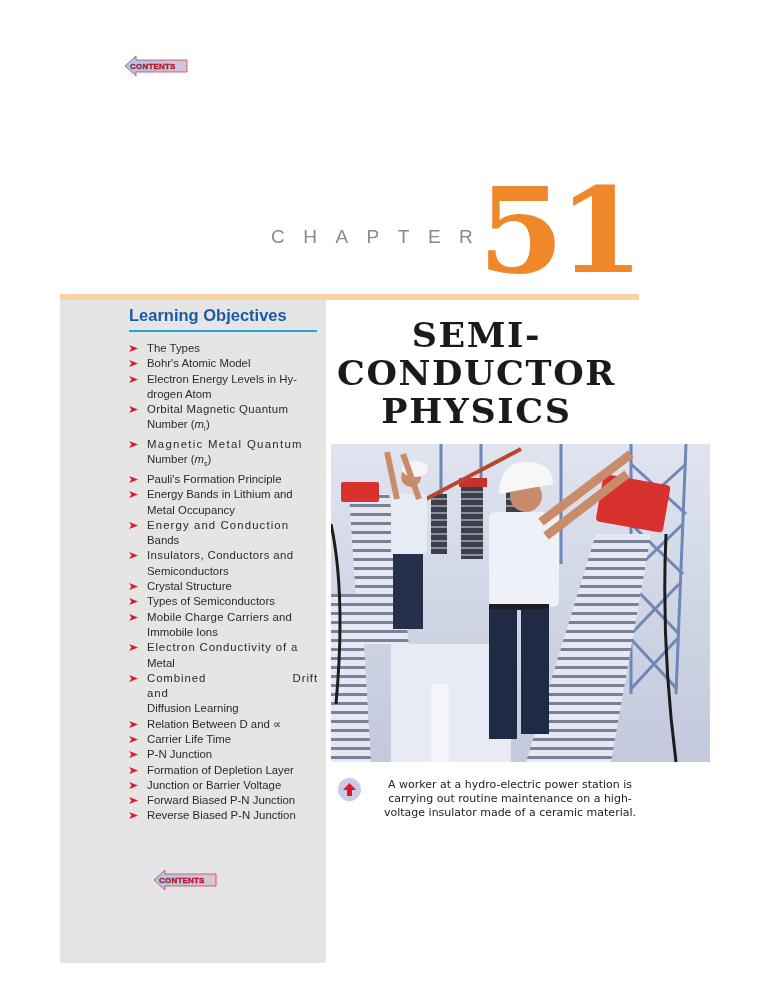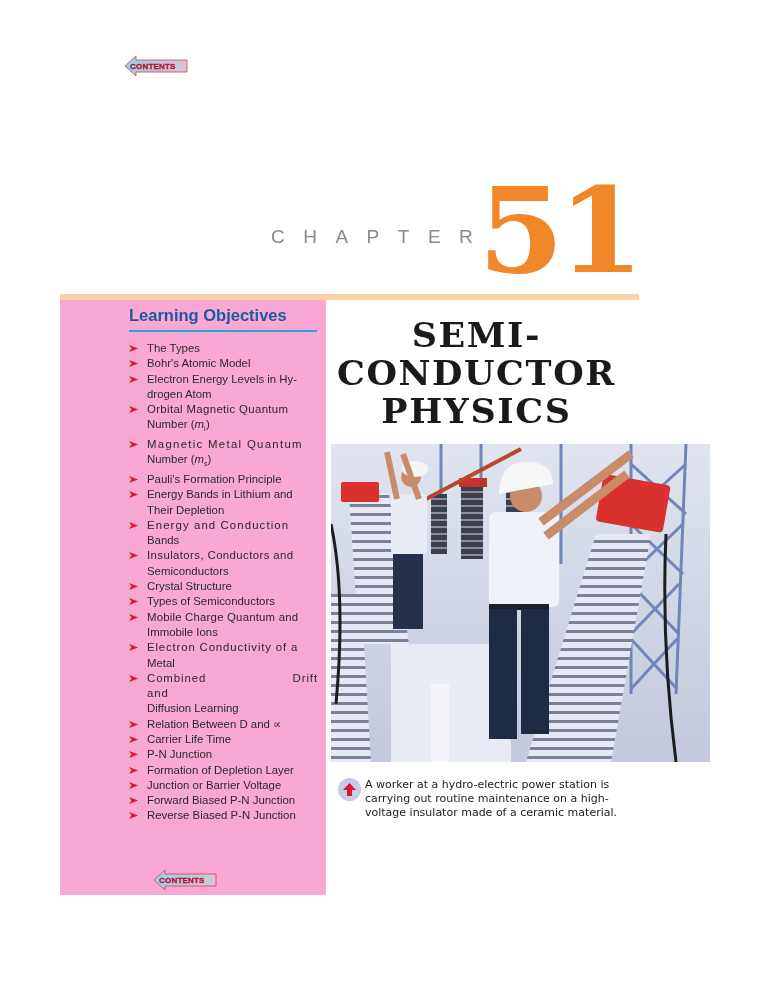--- a/index.html
+++ b/index.html
@@ -43,22 +43,22 @@
       letter-spacing: -6px;
       transform: scaleX(1.05);
       transform-origin: left top;
     }
     .orange-rule {
       position: absolute; left: 60px; top: 294px; width: 579px; height: 6px;
       background: #fdd1a6;
     }
 
     .objectives-panel {
-      position: absolute; left: 60px; top: 300px; width: 266px; height: 595px;
-      background: #f9a8d4;
+      position: absolute; left: 60px; top: 300px; width: 266px; height: 663px;
+      background: #e5e5e5;
     }
     .obj-heading {
       position: absolute; left: 69px; top: 6px;
       font-family: "Liberation Sans", sans-serif;
       font-weight: bold;
       font-size: 16.5px; color: #1c5aa8;
     }
     .obj-underline {
       position: absolute; left: 69px; top: 30px; width: 188px; height: 2px;
       background: #23a4df;
@@ -103,20 +103,21 @@
       position: absolute; left: 338px; top: 778px; width: 23px; height: 23px;
       border-radius: 50%;
       background: #c8cbe6;
       display: flex; align-items: center; justify-content: center;
     }
     .caption {
       position: absolute; left: 365px; top: 778px; width: 290px;
       font-family: "DejaVu Sans", sans-serif;
       font-size: 11px; line-height: 13.8px;
       color: #222;
+      text-align: center;
     }
   </style>
 </head>
 <body>
 
 <div class="contents-btn" id="contents-top">
   <svg class="arrow-shape" viewBox="0 0 64 22" width="64" height="22">
     <defs>
       <linearGradient id="arrG1" x1="0" y1="0" x2="1" y2="0">
         <stop offset="0" stop-color="#8fd3f2"></stop>
@@ -175,21 +176,21 @@
       <svg class="bullet" viewBox="0 0 9 7">
           <polygon points="0,0 9,3.5 0,7 2.5,3.5" fill="#e0162b"></polygon>
         </svg>
       <span>Pauli's Formation Principle</span>
     </li>
     <li>
       <svg class="bullet" viewBox="0 0 9 7">
           <polygon points="0,0 9,3.5 0,7 2.5,3.5" fill="#e0162b"></polygon>
         </svg>
       <span>Energy Bands in Lithium and</span><br>
-      <span>Their Depletion</span>
+      <span>Metal Occupancy</span>
     </li>
     <li style="letter-spacing:1.1px">
       <svg class="bullet" viewBox="0 0 9 7">
           <polygon points="0,0 9,3.5 0,7 2.5,3.5" fill="#e0162b"></polygon>
         </svg>
       <span>Energy and Conduction</span><br>
       <span style="letter-spacing:0">Bands</span>
     </li>
     <li style="letter-spacing:0.4px">
       <svg class="bullet" viewBox="0 0 9 7">
@@ -207,21 +208,21 @@
     <li>
       <svg class="bullet" viewBox="0 0 9 7">
           <polygon points="0,0 9,3.5 0,7 2.5,3.5" fill="#e0162b"></polygon>
         </svg>
       <span>Types of Semiconductors</span>
     </li>
     <li style="letter-spacing:0.2px">
       <svg class="bullet" viewBox="0 0 9 7">
           <polygon points="0,0 9,3.5 0,7 2.5,3.5" fill="#e0162b"></polygon>
         </svg>
-      <span>Mobile Charge Quantum and</span><br>
+      <span>Mobile Charge Carriers and</span><br>
       <span style="letter-spacing:0">Immobile Ions</span>
     </li>
     <li style="letter-spacing:0.85px">
       <svg class="bullet" viewBox="0 0 9 7">
           <polygon points="0,0 9,3.5 0,7 2.5,3.5" fill="#e0162b"></polygon>
         </svg>
       <span>Electron Conductivity of a</span><br>
       <span style="letter-spacing:0">Metal</span>
     </li>
     <li style="word-spacing:38px;letter-spacing:0.9px">

